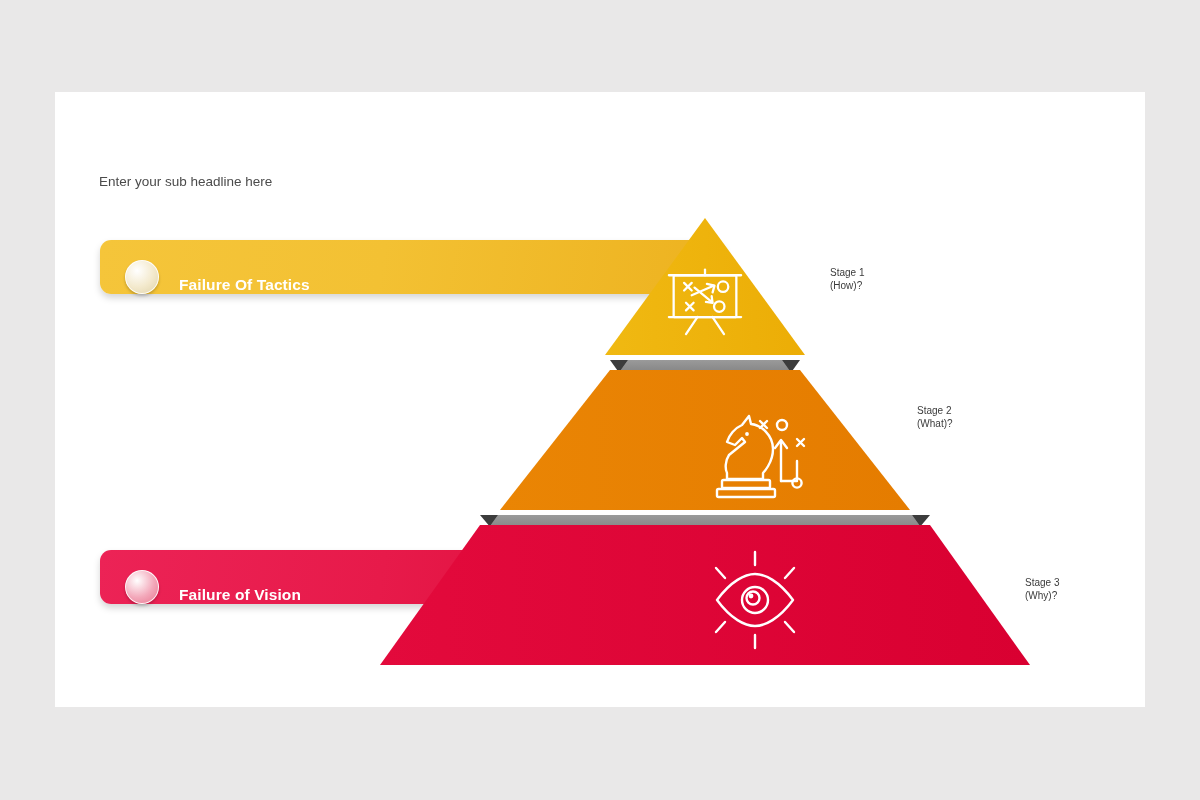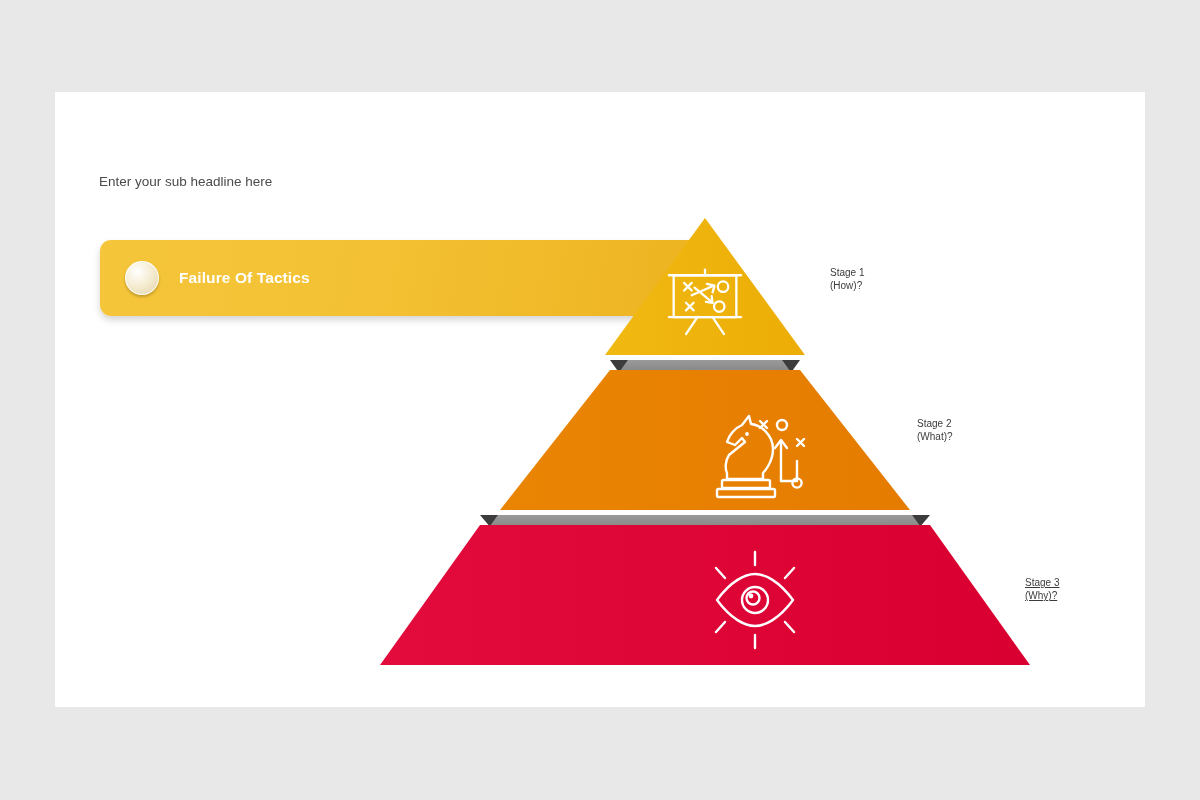--- a/index.html
+++ b/index.html
@@ -40,25 +40,25 @@
     font-weight: 400;
     color: #4b4b4b;
     white-space: nowrap;
     text-align: center;
   }
 
   
   .bar {
     position: absolute;
     left: 45px;
-    height: 76px;
+    height: 54px;
     border-radius: 11px;
     box-shadow: 0 4px 7px rgba(0,0,0,0.17);
     display: flex;
-    align-items: center;
+    align-items: flex-end;
   }
   .bar-clip {
     position: absolute;
     inset: 0;
     border-radius: 11px;
     overflow: hidden;
   }
   .bar-fill {
     position: absolute;
     inset: 0;
@@ -119,39 +119,46 @@
 
   
   .stage-caption {
     position: absolute;
     font-size: 10px;
     color: #3b3b3b;
     line-height: 1.33;
     white-space: pre-line;
   }
   #stage-1-caption { left: 775px; top: 174px; }
-  #stage-2-caption { left: 862px; top: 325px; }
-  #stage-3-caption { left: 970px; top: 484px; text-decoration: underline; }
+  #stage-2-caption { left: 862px; top: 312px; }
+  #stage-3-caption { left: 970px; top: 484px; }
 </style>
 </head>
 <body>
 
 <div id="slide-card">
 
   <div id="page-subtitle">Enter your sub headline here</div>
 
   <div class="bar" id="bar-tactics">
     <div class="bar-clip">
       <div class="bar-fill"></div>
     </div>
     <div class="bar-bullet"></div>
     <div class="bar-label">Failure Of Tactics</div>
   </div>
 
 
+  <div class="bar" id="bar-vision">
+    <div class="bar-clip">
+      <div class="bar-fill"></div>
+    </div>
+    <div class="bar-bullet"></div>
+    <div class="bar-label">Failure of Vision</div>
+  </div>
 
   <div id="pyramid-group">
     <svg width="1090" height="615" viewBox="0 0 1090 615" xmlns="http://www.w3.org/2000/svg">
 
       <g>
         <polygon points="555,268 605,268 575,296" fill="#3c3c3c"></polygon>
         <polygon points="745,268 695,268 725,296" fill="#3c3c3c"></polygon>
         <polygon points="573,268 727,268 747,296 553,296" fill="#6e6e6e"></polygon>
         <polygon points="573,268 727,268 747,296 553,296" fill="url(#sepgrad)"></polygon>
       </g>

